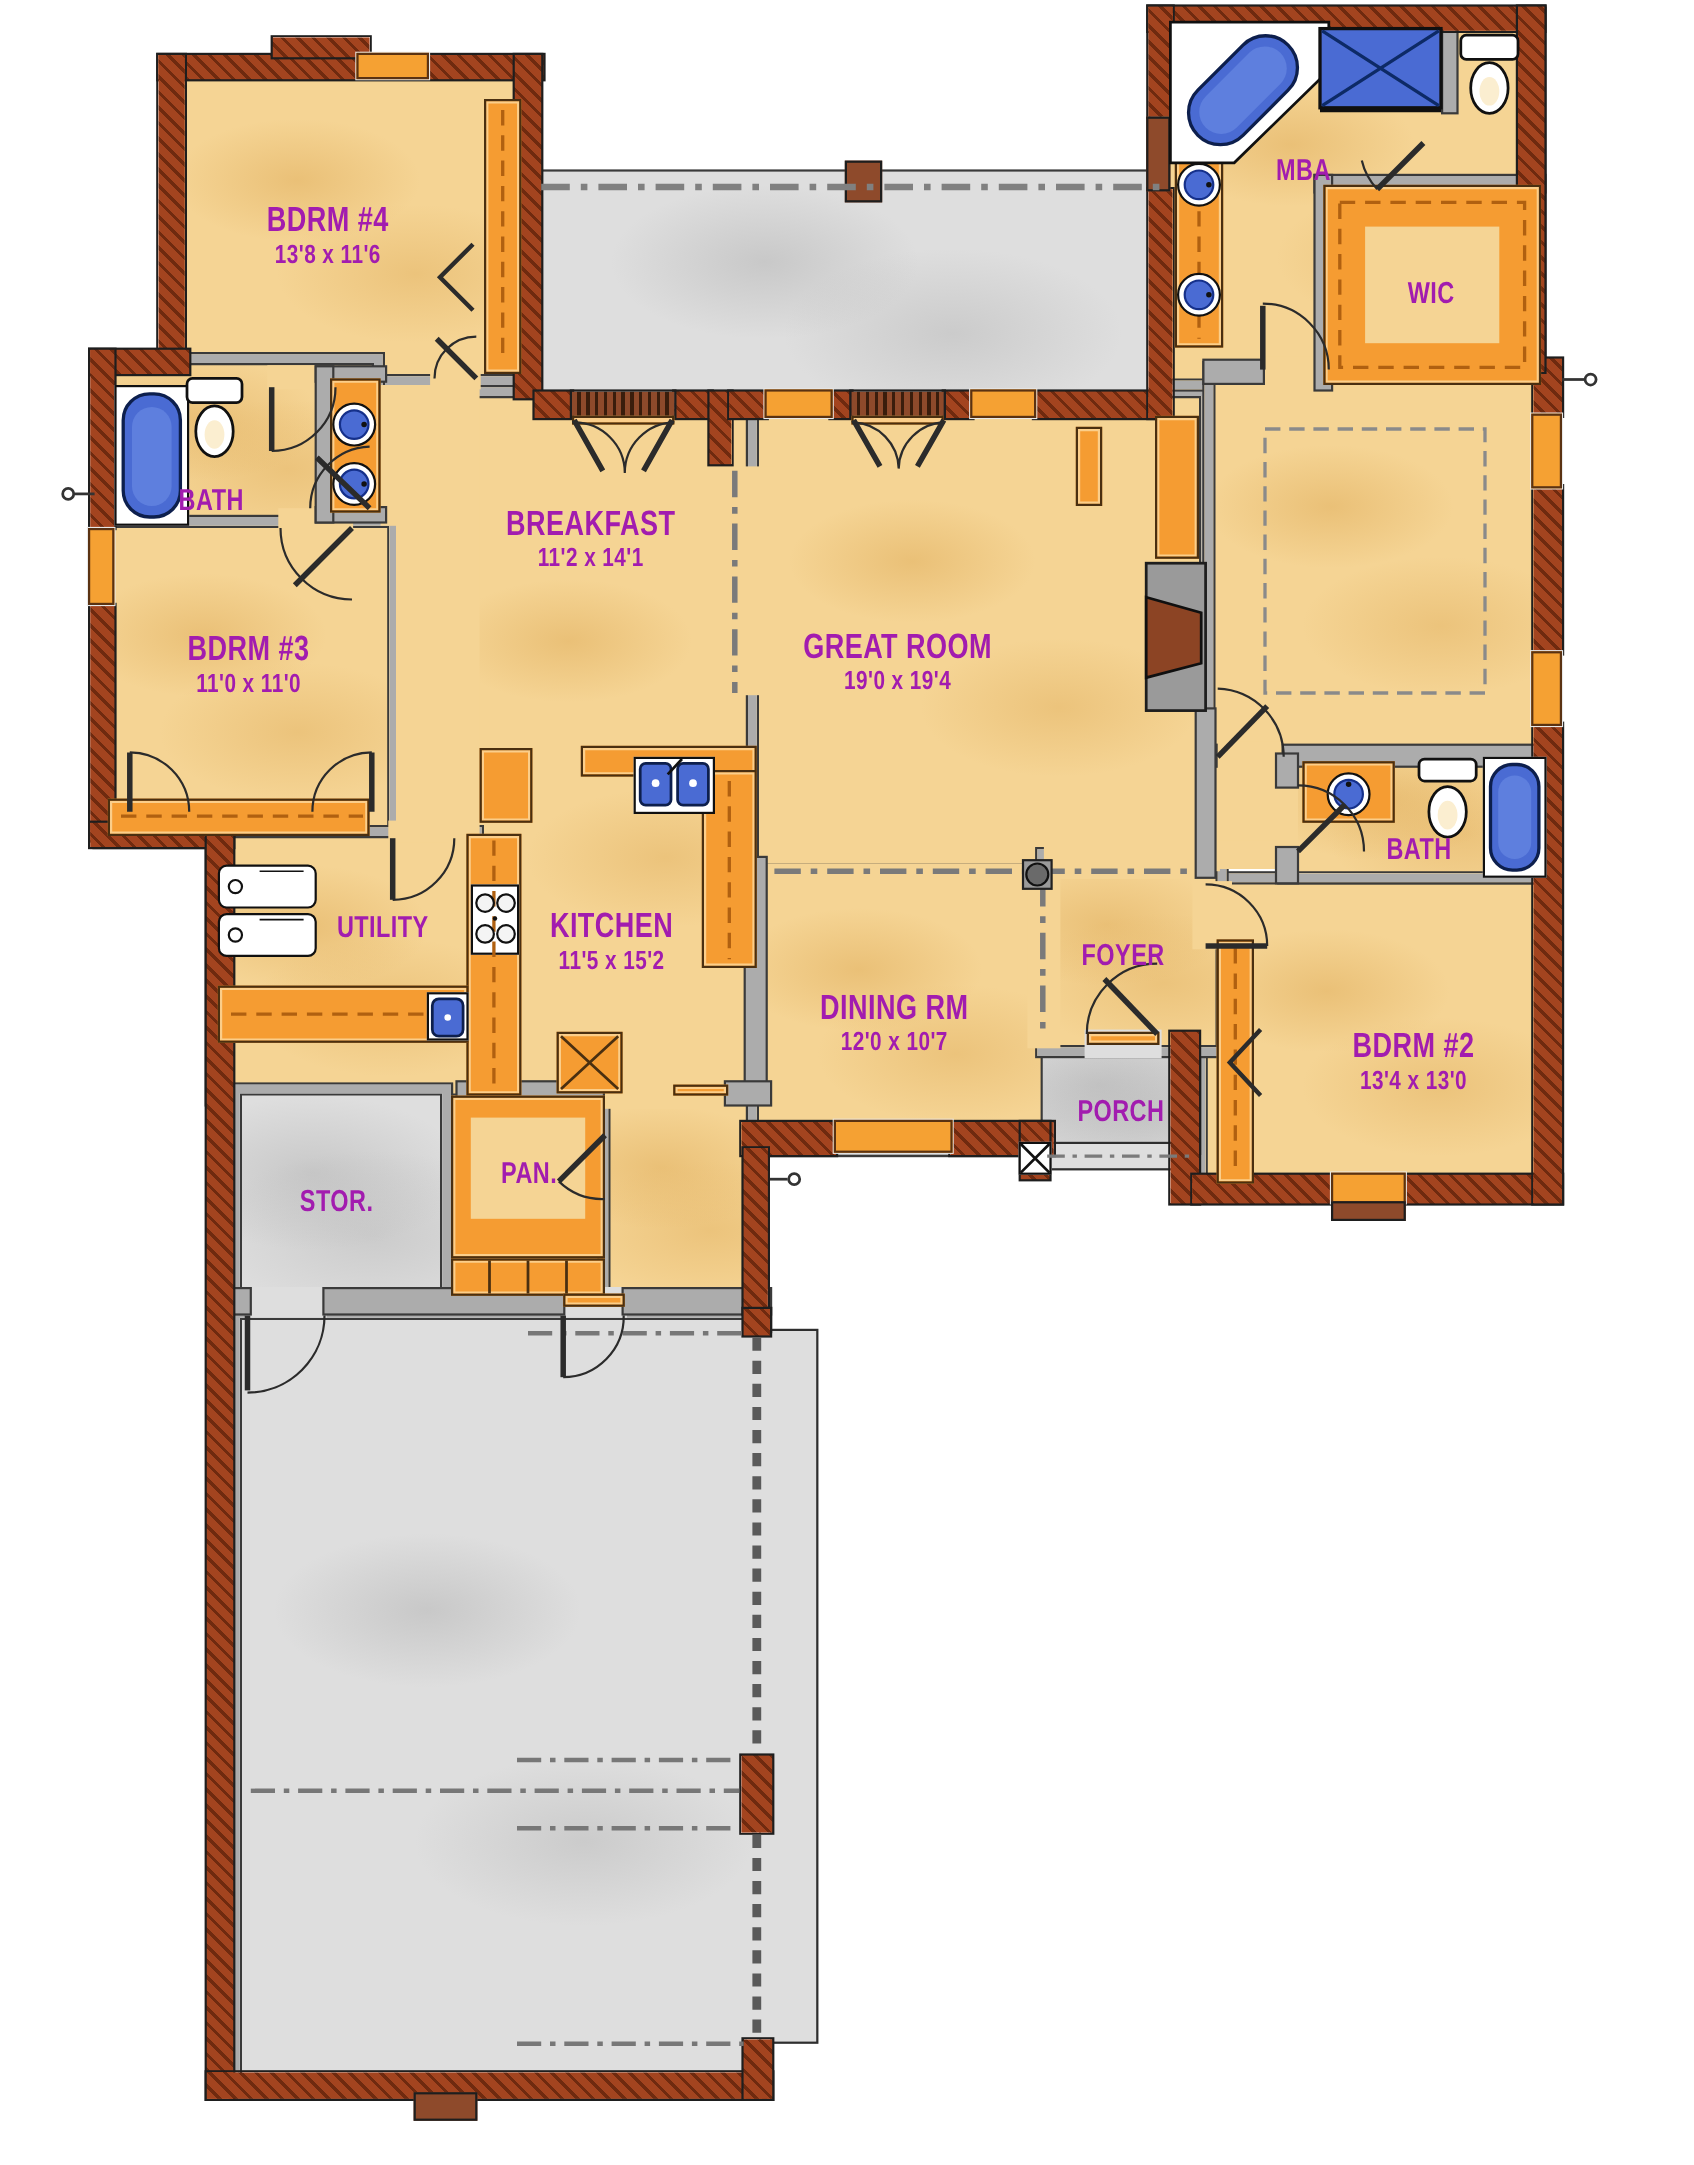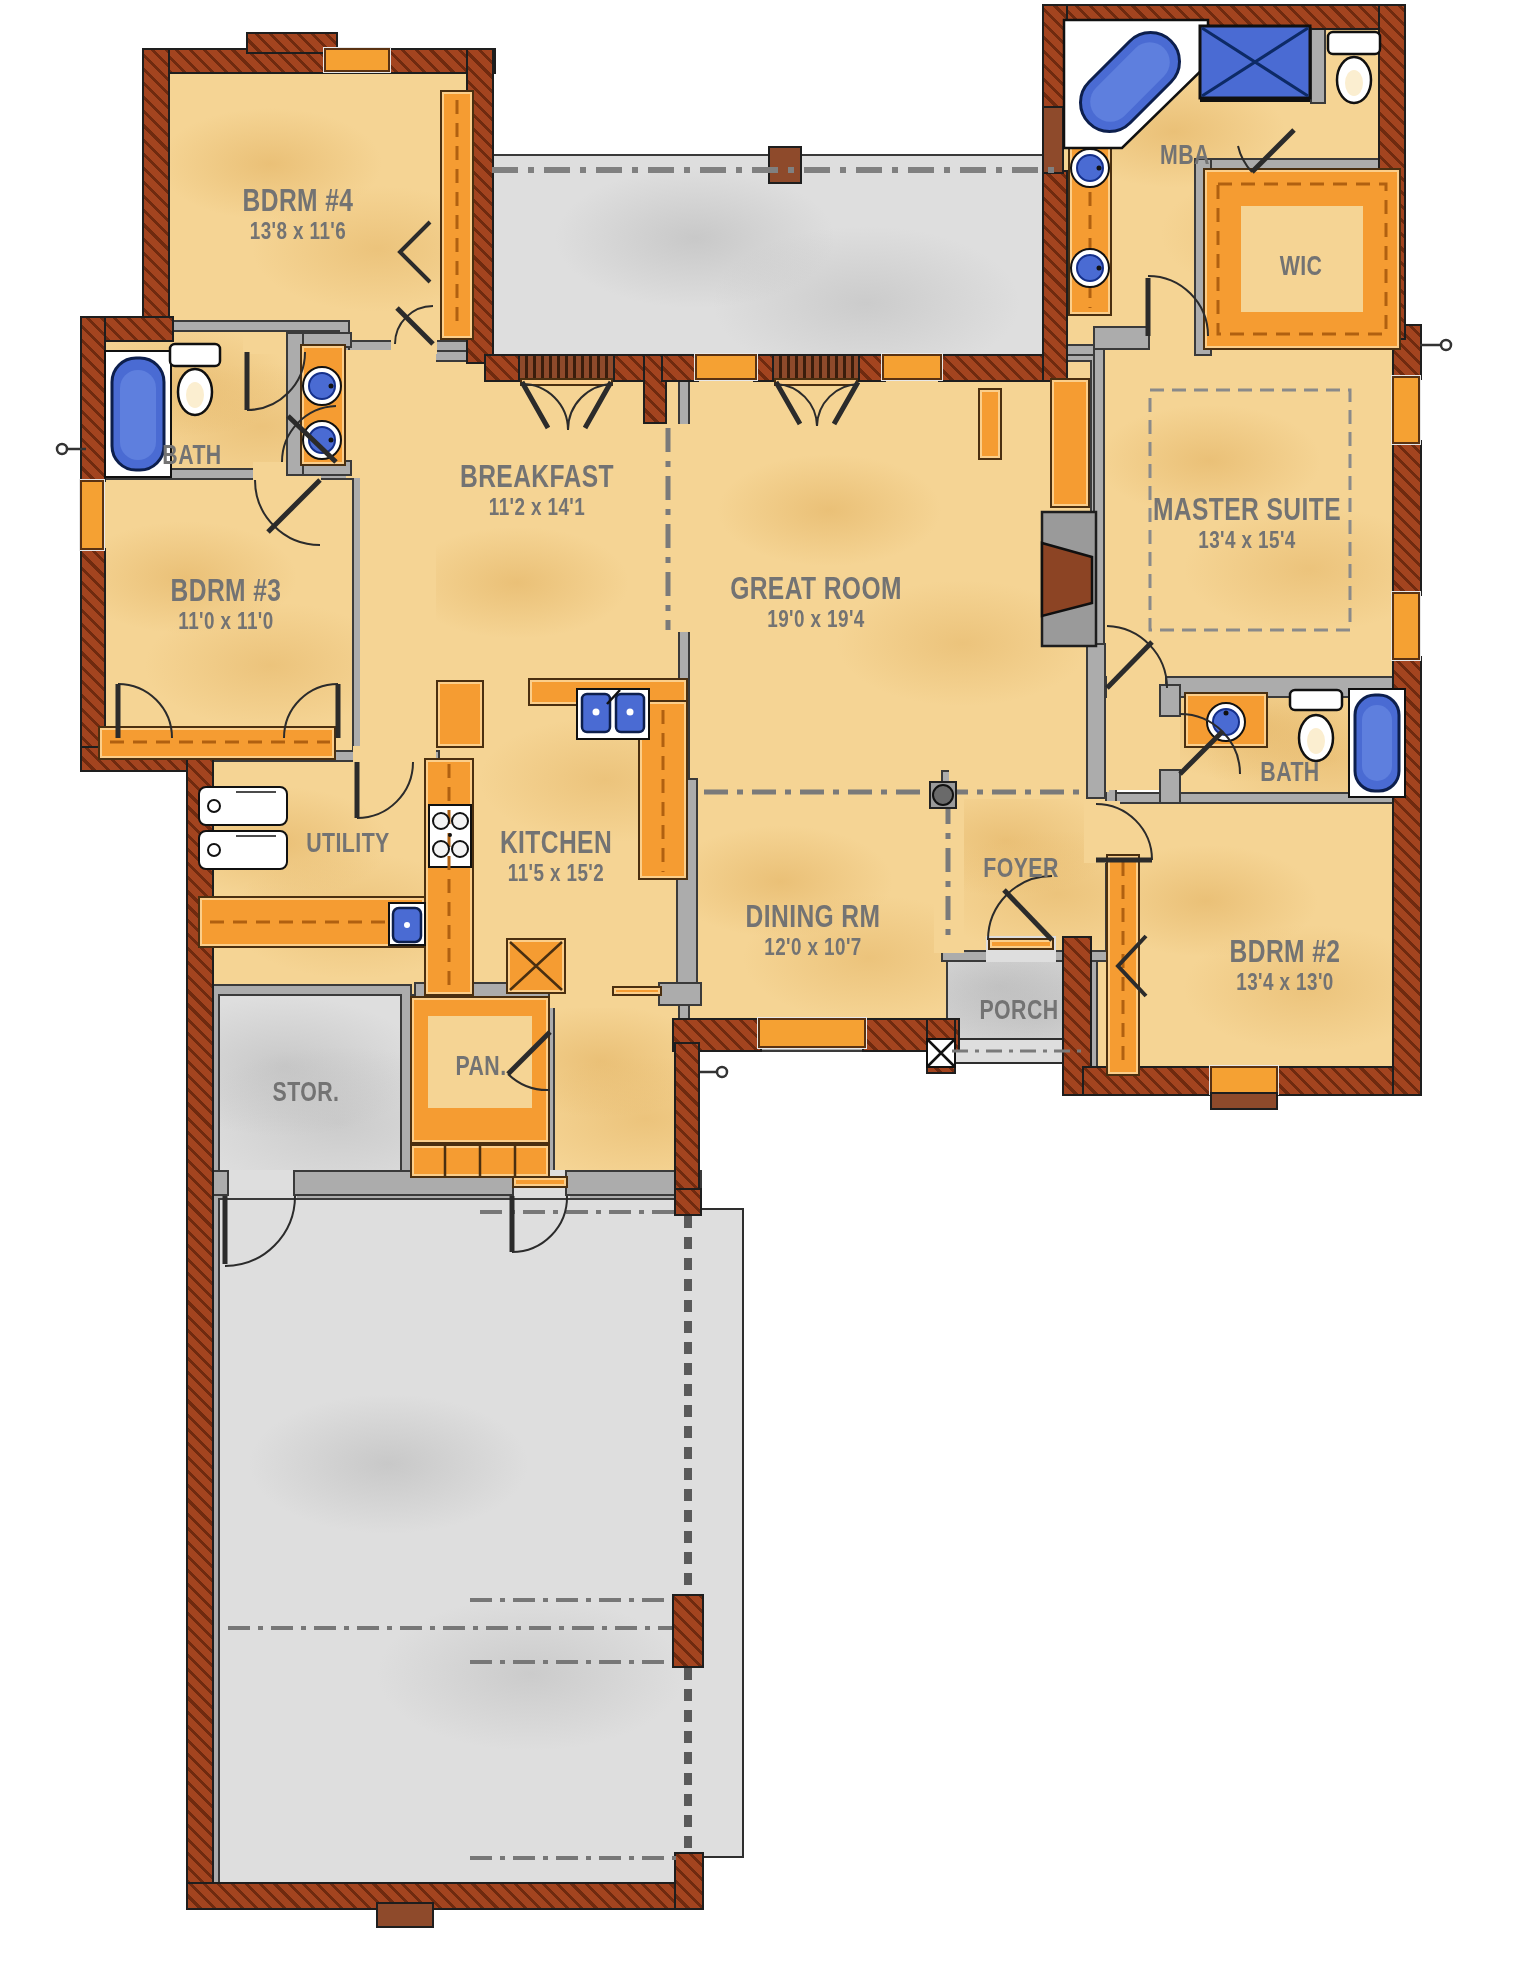--- a/index.html
+++ b/index.html
@@ -16,21 +16,21 @@
   .p{background:#F5D494;}           
   .pg{background:#DEDEDE;}          
   .wl{background:#ACACAC;box-shadow:0 0 0 2px #3A3A3A;}
   .bk{background:repeating-linear-gradient(45deg,#A3441F 0 7px,#6F2A0F 7px 10px);box-shadow:0 0 0 2px #1E1E1E;}
   .brn{background:#8E4A2B;border:2px solid #1E1E1E;}
   .comb{background:repeating-linear-gradient(90deg,#8E4A2B 0 5px,#3a1d0c 5px 8px);border:2px solid #1E1E1E;}
   .cab{background:#F59C32;border:2px solid #4A2F10;box-shadow:inset 0 0 0 2px #FBCE8A;}
   .win{background:#F5A133;border:2px solid #5A3212;box-shadow:0 0 0 1px #e8e8e8;}
   .wt{background:#ffffff;border:2px solid #101010;}
   .ga{background:#DEDEDE;border:2px solid #2E2E2E;}
-  .lbl{position:absolute;transform:translate(-50%,-50%);text-align:center;color:#737373;white-space:nowrap;z-index:40;}
+  .lbl{position:absolute;transform:translate(-50%,-50%);text-align:center;color:#a21caf;white-space:nowrap;z-index:40;}
   .lbl .nm{display:block;font-weight:bold;font-size:30px;letter-spacing:.5px;transform:scale(.82,1.06);}
   .lbl .dm{display:block;font-weight:bold;font-size:23px;letter-spacing:.5px;transform:scale(.82,1.04);}
   .lbl.sm .nm{font-size:26px;}
   svg.ov{position:absolute;left:0;top:0;z-index:30;pointer-events:none;}
   .z1{z-index:1}.z2{z-index:2}.z3{z-index:3}.z4{z-index:4}.z5{z-index:5}
 </style>
 </head>
 <body>
 
 <div id="plan">
@@ -428,24 +428,20 @@
     <span class="nm">WIC</span>
     </div>
   <div class="lbl" style="left:537px;top:490px">
     <span class="nm">BREAKFAST</span>
       <span class="dm">11'2 x 14'1</span>
     </div>
   <div class="lbl" style="left:816px;top:602px">
     <span class="nm">GREAT ROOM</span>
       <span class="dm">19'0 x 19'4</span>
     </div>
-  <div class="lbl" style="left:1247px;top:523px">
-    <span class="nm">MASTER SUITE</span>
-      <span class="dm">13'4 x 15'4</span>
-    </div>
   <div class="lbl sm" style="left:348px;top:843px">
     <span class="nm">UTILITY</span>
     </div>
   <div class="lbl" style="left:556px;top:856px">
     <span class="nm">KITCHEN</span>
       <span class="dm">11'5 x 15'2</span>
     </div>
   <div class="lbl" style="left:813px;top:930px">
     <span class="nm">DINING RM</span>
       <span class="dm">12'0 x 10'7</span>

